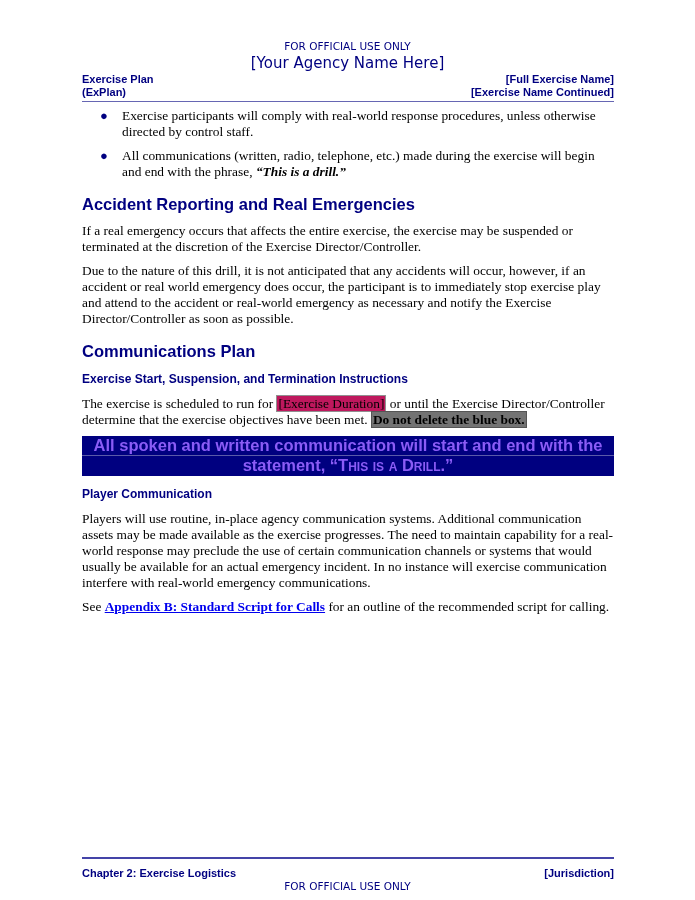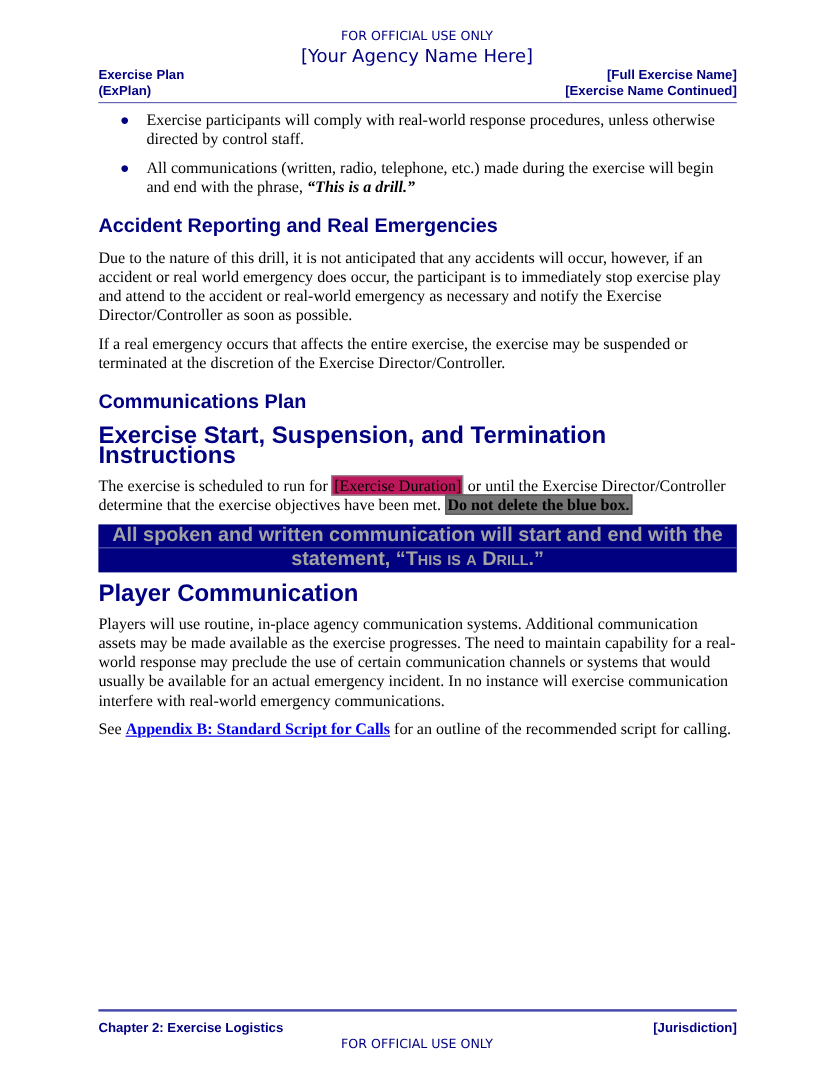--- a/index.html
+++ b/index.html
@@ -1,34 +1,34 @@
 <!DOCTYPE html>
 <html><head>
   <meta charset="utf-8">
   <style>
     html, body { margin:0; padding:0; background:#ffffff; }
     body { width:695px; height:900px; position:relative; overflow:hidden; }
-    .page { position:absolute; left:0; top:0; width:695px; height:716px;text-decoration:underline; }
+    .page { position:absolute; left:0; top:16px; width:695px; height:716px;text-decoration:underline; }
     .sans { font-family:"Liberation Sans", "DejaVu Sans", sans-serif; }
     .serif { font-family:"Liberation Serif", "DejaVu Serif", serif; }
     .fouo-top { position:absolute; top:24px; left:0; width:695px; text-align:center; font-size:10.5px; color:#000080; font-family:"DejaVu Sans", sans-serif; }
     .agency { position:absolute; top:38px; left:0; width:695px; text-align:center; font-size:15px; color:#000080; font-family:"DejaVu Sans", sans-serif; }
     .hdr-left { position:absolute; top:57px; left:82px; font-size:11px; font-weight:bold; color:#000080; line-height:13px; }
     .hdr-right { position:absolute; top:57px; right:81px; text-align:right; font-size:11px; font-weight:bold; color:#000080; line-height:13px; }
     .hdr-rule { position:absolute; top:85px; left:82px; width:532px; height:0; border-top:1px solid #6666b3; }
     .content { position:absolute; top:92px; left:82px; width:532px; color:#000; }
     .bullets { margin:0; padding:0; list-style:none; }
     .bullets li { position:relative; padding-left:40px; font-size:13.4px; line-height:16px; margin-bottom:8px; }
     .bullet-dot { position:absolute; left:18px; top:0; color:#000080; font-size:13px; }
     h2 { font-family:"Liberation Sans", sans-serif; color:#000080; font-size:16.5px; font-weight:bold; margin:14px 0 9px 0; line-height:20px; }
-    h3 { font-family:"Liberation Sans", sans-serif; color:#000080; font-size:20px; font-weight:bold; margin:10px 0 8px 0; line-height:17px; }
+    h3 { font-family:"Liberation Sans", sans-serif; color:#000080; font-size:12px; font-weight:bold; margin:10px 0 8px 0; line-height:17px; }
     p { font-family:"Liberation Serif", serif; font-size:13.4px; line-height:16px; margin:0 0 8px 0; }
     .field { background:#be185d; border:1px solid #909090; padding:0 1px; }
     .highlight { background:#737373; font-weight:bold; border:1px solid #555; padding:0 1px; }
-    .bluebox { background:#000080; color:#a3a3a3; text-align:center; font-family:"Liberation Sans", sans-serif; font-weight:bold; font-size:16.5px; line-height:19px; padding:0px 4px 1px; margin:7px 0 8px 0; }
+    .bluebox { background:#000080; color:#8b5cf6; text-align:center; font-family:"Liberation Sans", sans-serif; font-weight:bold; font-size:16.5px; line-height:19px; padding:0px 4px 1px; margin:7px 0 8px 0; }
     .bluebox .rule { display:block; height:1px; background:#5a5aa8; margin:0 -4px; }
     .sc { font-variant:small-caps; }
     .link { color:#0000ee; text-decoration:underline; font-weight:bold; cursor:pointer; }
     .ftr-rule { position:absolute; top:841px; left:82px; width:532px; height:2px; background:#4444a8; }
     .ftr-left { position:absolute; top:851px; left:82px; font-size:11px; font-weight:bold; color:#000080; }
     .ftr-center { position:absolute; top:851px; left:0; width:695px; text-align:center; font-size:11px; color:#000080; font-family:"DejaVu Sans", sans-serif; }
     .ftr-right { position:absolute; top:851px; right:81px; font-size:11px; font-weight:bold; color:#000080; }
     .fouo-bot { position:absolute; top:864px; left:0; width:695px; text-align:center; font-size:10.5px; color:#000080; font-family:"DejaVu Sans", sans-serif; }
   </style>
 </head>
@@ -55,22 +55,22 @@
         <span class="bullet-dot">●</span>
         <span>Exercise participants will comply with real-world response procedures, unless otherwise directed by control staff.</span>
       </li>
       <li>
         <span class="bullet-dot">●</span>
         <span>All communications (written, radio, telephone, etc.) made during the exercise will begin and end with the phrase, </span><b><i>“This is a drill.”</i></b>
       </li>
     </ul>
 
     <h2>Accident Reporting and Real Emergencies</h2>
+    <p>If a real emergency occurs that affects the entire exercise, the exercise may be suspended or terminated at the discretion of the Exercise Director/Controller.</p>
     <p>Due to the nature of this drill, it is not anticipated that any accidents will occur, however, if an accident or real world emergency does occur, the participant is to immediately stop exercise play and attend to the accident or real-world emergency as necessary and notify the Exercise Director/Controller as soon as possible.</p>
-    <p>If a real emergency occurs that affects the entire exercise, the exercise may be suspended or terminated at the discretion of the Exercise Director/Controller.</p>
 
     <h2>Communications Plan</h2>
     <h3>Exercise Start, Suspension, and Termination Instructions</h3>
     <p><span>The exercise is scheduled to run for </span><span class="field">[Exercise Duration]</span><span> or until the Exercise Director/Controller determine that the exercise objectives have been met. </span><span class="highlight">Do not delete the blue box.</span></p>
 
     <div class="bluebox">
       <div>All spoken and written communication will start and end with the</div>
       <span class="rule"></span>
       <div><span>statement, “</span><span class="sc">This is a Drill.</span><span>”</span></div>
     </div>

